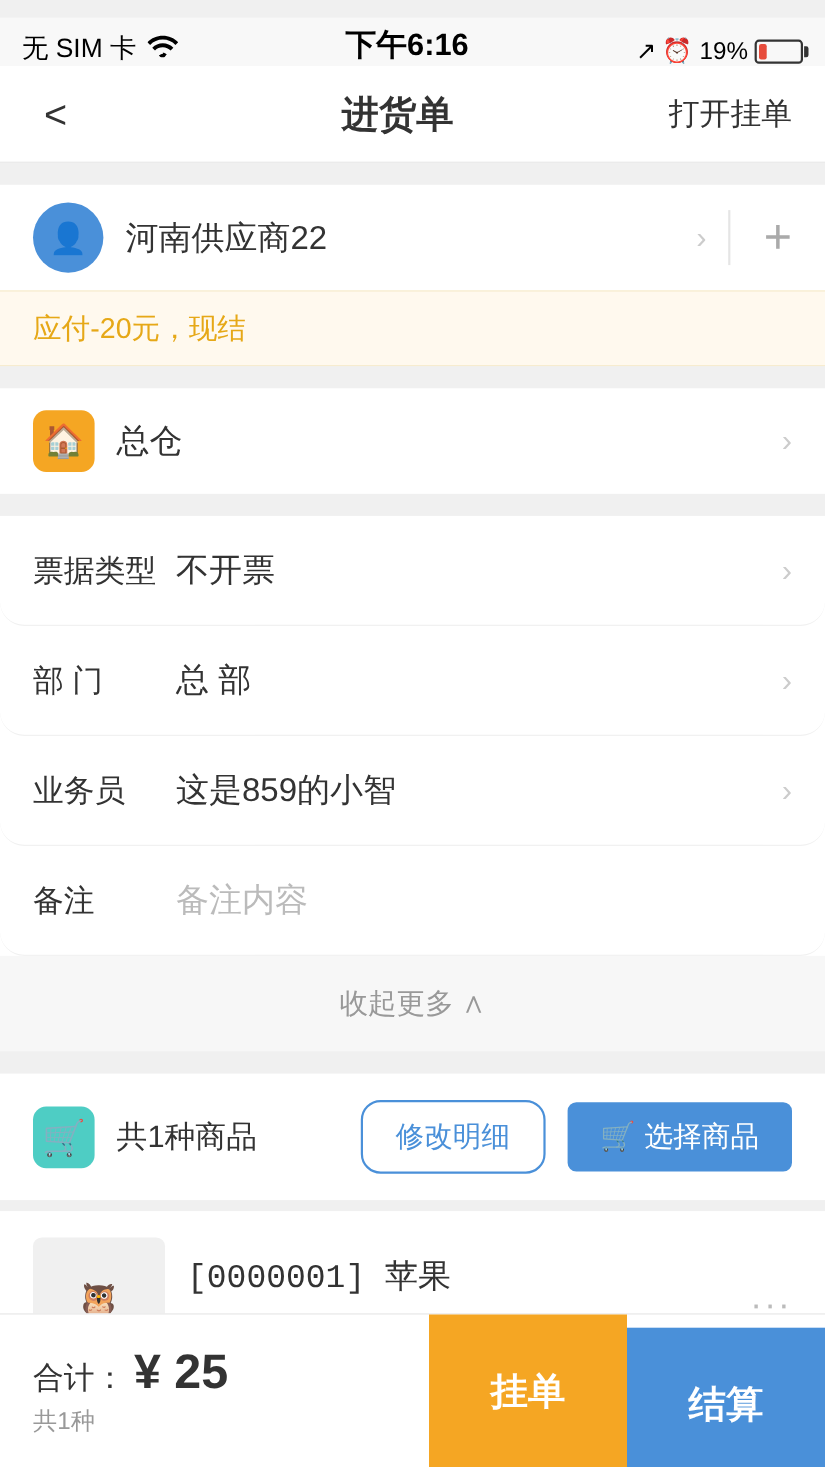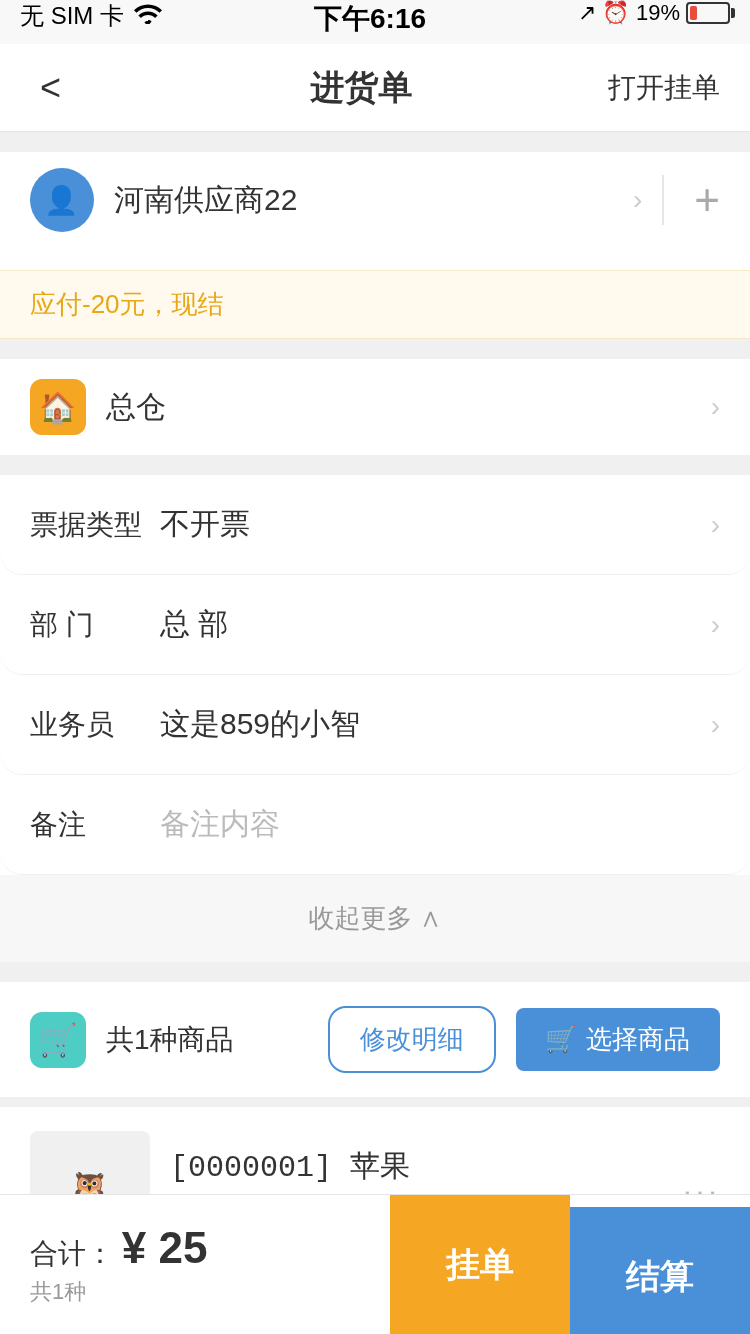--- a/index.html
+++ b/index.html
@@ -12,25 +12,26 @@
       font-size: 28px;
       color: #333;
     }
 
     
     .status-bar {
       width: 750px;
       height: 44px;
       background: #f8f8f8;
       display: flex;
-      align-items: flex-start;
+      align-items: flex-end;
       justify-content: space-between;
       padding: 0 20px;
       font-size: 24px;
       color: #000;
+      margin-top: 16px;
     }
     .status-left { display: flex; align-items: center; gap: 10px; }
     .status-center { font-size: 28px; font-weight: 700; }
     .status-right { display: flex; align-items: center; gap: 6px; font-size: 22px; }
     .battery-icon {
       width: 44px; height: 22px; border: 2px solid #333; border-radius: 4px;
       position: relative; display: inline-flex; align-items: center; padding: 2px;
     }
     .battery-icon::after {
       content: ''; position: absolute; right: -7px; top: 50%; transform: translateY(-50%);
@@ -110,21 +111,20 @@
     }
 
     
     .alert-strip {
       background: #fff9ee;
       padding: 16px 30px;
       font-size: 26px;
       color: #e6a817;
       border-top: 1px solid #f5e9c8;
       border-bottom: 1px solid #f5e9c8;
-      margin-top: 22px;
     }
 
     
     .row-item {
       display: flex;
       align-items: center;
       padding: 0 30px;
       height: 96px;
       background: #fff;
       border-bottom: 1px solid #f0f0f0;

